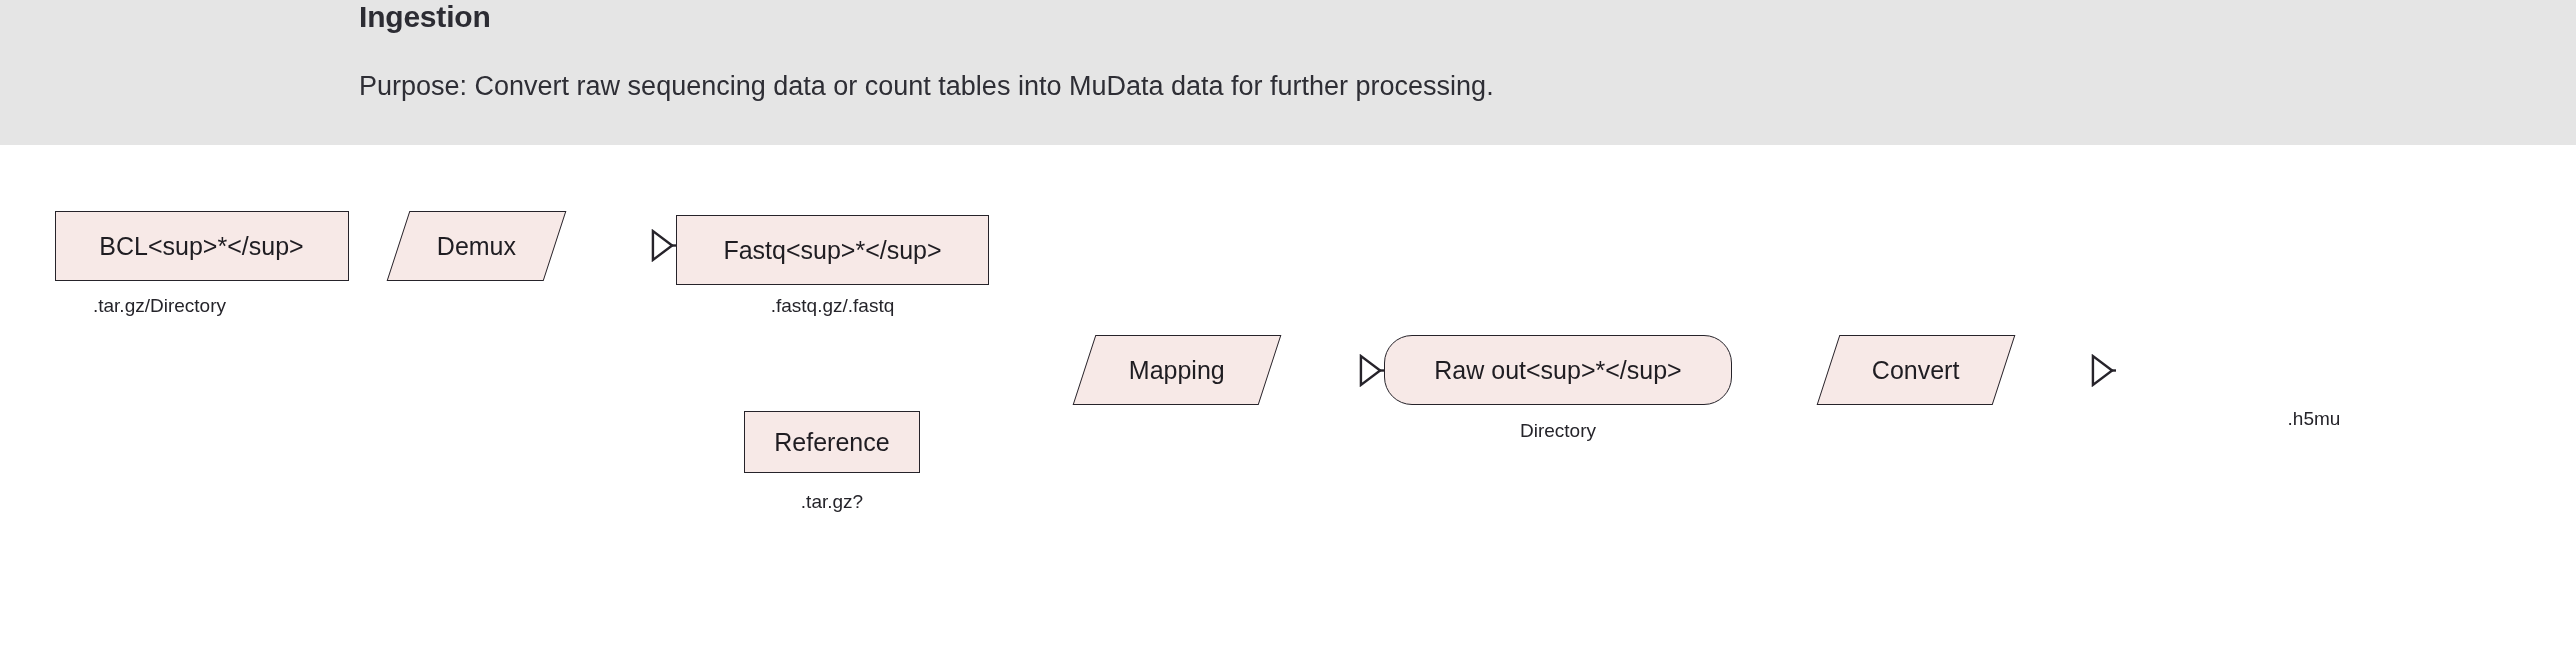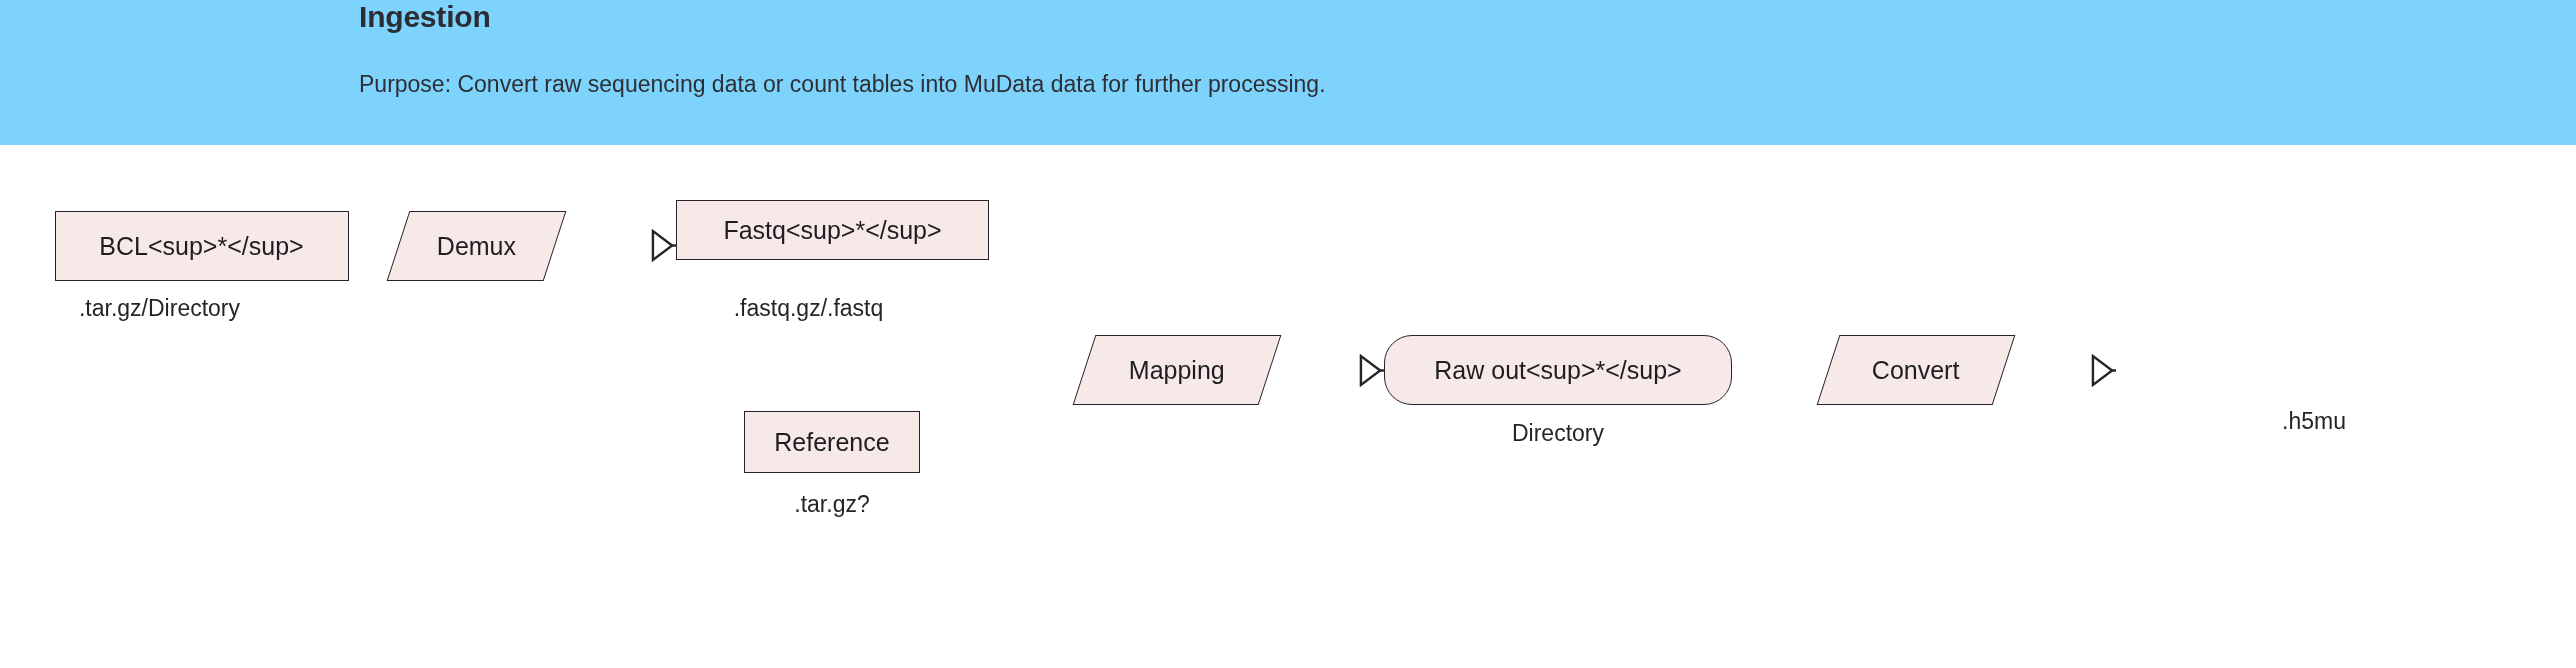--- a/index.html
+++ b/index.html
@@ -15,37 +15,37 @@
     overflow: hidden;
   }
 
   
   #header-band {
     position: absolute;
     left: 0;
     top: 0;
     width: 2576px;
     height: 145px;
-    background: #7dd3fc;
+    background: #e5e5e5;
   }
   #page-title {
     position: absolute;
     left: 359px;
     top: 0px;
     font-size: 30px;
     font-weight: bold;
     color: #2c2c33;
     letter-spacing: -0.2px;
     white-space: nowrap;
   }
   #page-subtitle {
     position: absolute;
     left: 359px;
     top: 71px;
-    font-size: 23px;
+    font-size: 27px;
     font-weight: normal;
     color: #2e2e35;
     white-space: nowrap;
   }
 
   
   #diagram {
     position: absolute;
     left: 0;
     top: 145px;
@@ -85,21 +85,21 @@
   .arrow {
     position: absolute;
     width: 25px;
     height: 33px;
   }
   .arrow svg { display: block; }
 
   
   .caption {
     position: absolute;
-    font-size: 23px;
+    font-size: 19px;
     color: #25242a;
     white-space: nowrap;
     text-align: center;
   }
 </style>
 </head>
 <body>
 
 <div id="header-band">
   <div id="page-title">Ingestion</div>
@@ -117,24 +117,24 @@
     <span class="node-label">Demux</span>
   </div>
 
   <div class="arrow" style="left:651px; top:84px;">
     <svg width="25" height="33" viewBox="0 0 26 34">
       <path d="M2 2 L2 32 L22 17 Z" fill="#ffffff" stroke="#26232a" stroke-width="2.5" stroke-linejoin="miter"></path>
       <path d="M20 17 L26 17" stroke="#26232a" stroke-width="2.5"></path>
     </svg>
   </div>
 
-  <div class="node rect" style="left:676px; top:55px; width:313px; height:60px;">
+  <div class="node rect" style="left:676px; top:70px; width:313px; height:70px;">
     <span class="node-label">Fastq&lt;sup&gt;*&lt;/sup&gt;</span>
   </div>
-  <div class="caption" style="left:652px; top:150px; width:313px;">.fastq.gz/.fastq</div>
+  <div class="caption" style="left:676px; top:150px; width:313px;">.fastq.gz/.fastq</div>
 
   <div class="node para" style="left:1084px; top:190px; width:186px; height:70px;">
     <span class="node-label">Mapping</span>
   </div>
 
   <div class="arrow" style="left:1359px; top:209px;">
     <svg width="25" height="33" viewBox="0 0 26 34">
       <path d="M2 2 L2 32 L22 17 Z" fill="#ffffff" stroke="#26232a" stroke-width="2.5" stroke-linejoin="miter"></path>
       <path d="M20 17 L26 17" stroke="#26232a" stroke-width="2.5"></path>
     </svg>

